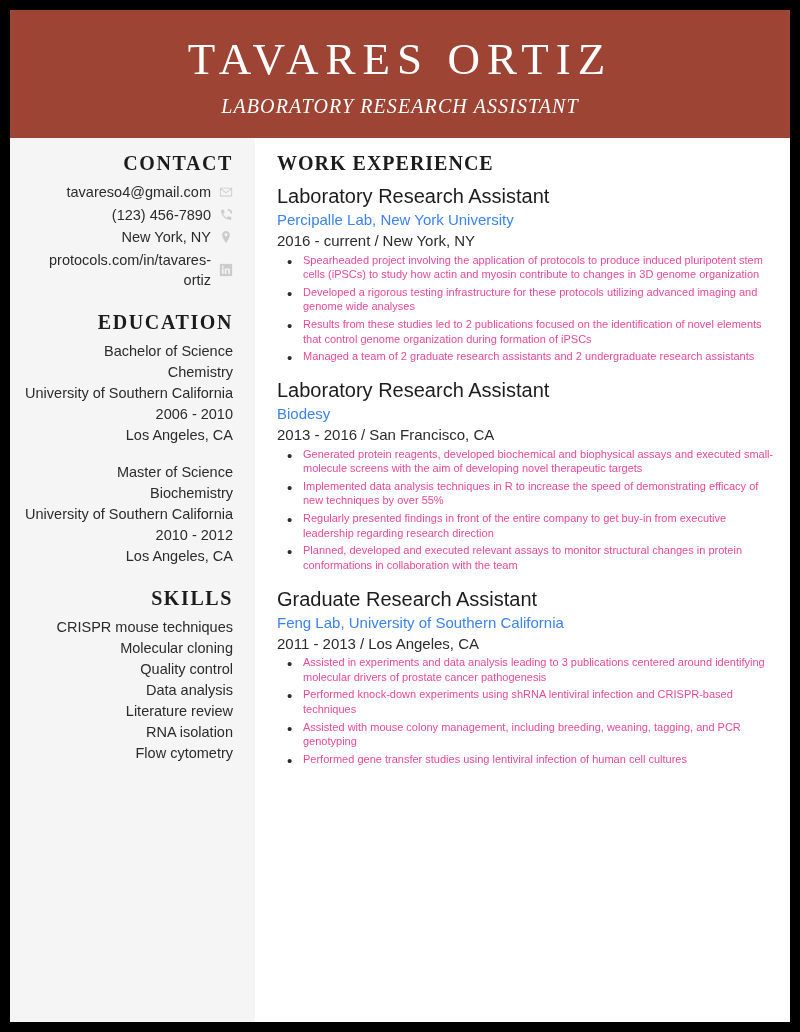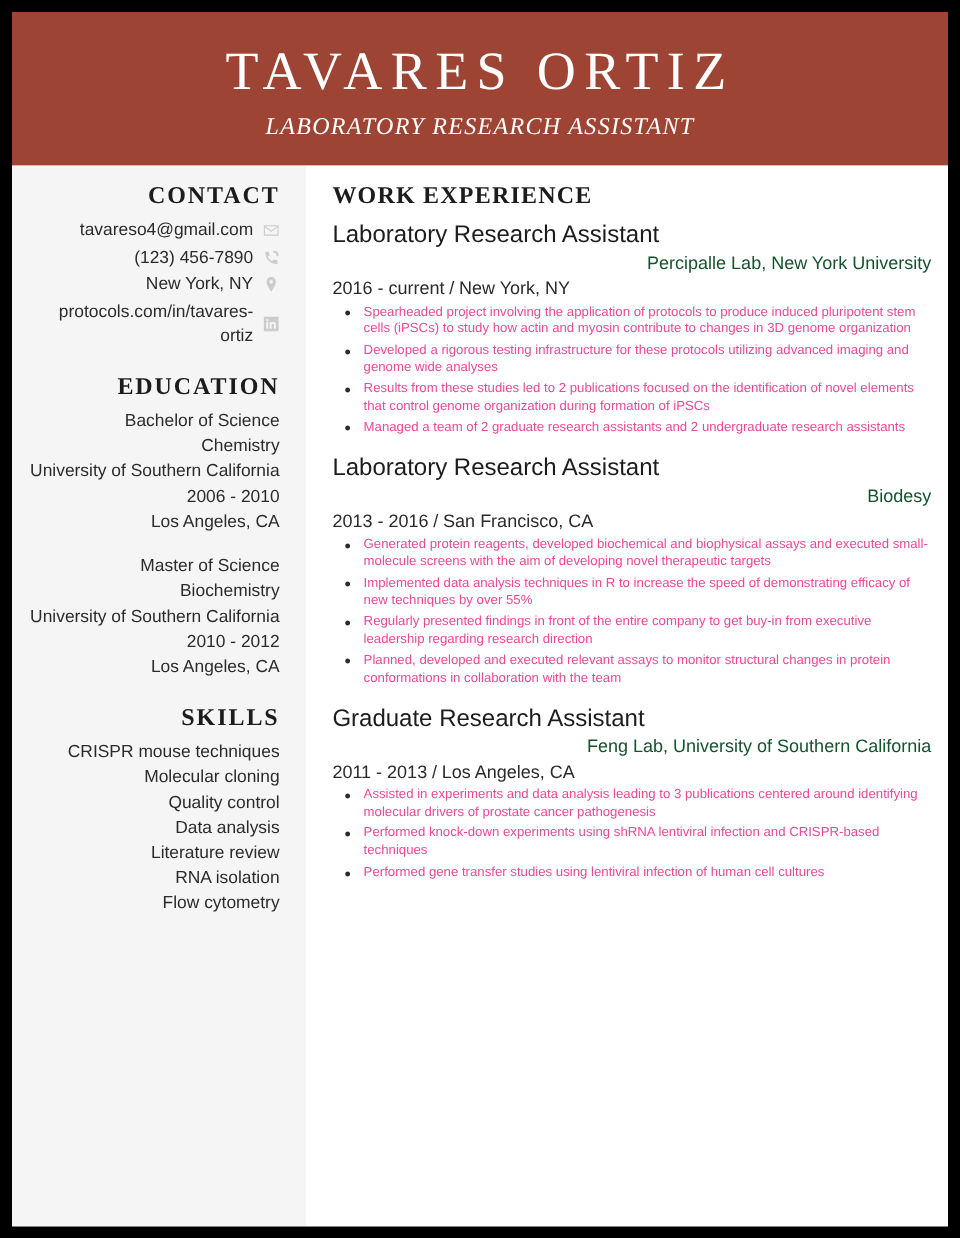--- a/index.html
+++ b/index.html
@@ -136,23 +136,22 @@
   .job { margin-bottom: 13px; }
   .job:last-child { margin-bottom: 0; }
   .job-title {
     font-size: 20px;
     font-weight: 400;
     color: #1c1c1c;
     line-height: 1.3;
   }
   .job-company {
     font-size: 15px;
-    color: #14532d;
+    color: #3b82f6;
     line-height: 1.42;
-    text-align: right;
   }
   .job-meta {
     font-size: 15px;
     color: #2b2b2b;
     line-height: 1.42;
     margin-bottom: 1px;
   }
   .job-meta .sep { padding: 0 4px; }
   .bullets {
     list-style: none;
@@ -289,19 +288,20 @@
 
       <div class="job">
         <div class="job-title">Graduate Research Assistant</div>
         <div class="job-company">Feng Lab, University of Southern California</div>
         <div class="job-meta">
           <span>2011 - 2013</span><span class="sep">/</span><span>Los Angeles, CA</span>
         </div>
         <ul class="bullets">
           <li>Assisted in experiments and data analysis leading to 3 publications centered around identifying molecular drivers of prostate cancer pathogenesis</li>
           <li>Performed knock-down experiments using shRNA lentiviral infection and CRISPR-based techniques</li>
+          <li>Assisted with mouse colony management, including breeding, weaning, tagging, and PCR genotyping</li>
           <li>Performed gene transfer studies using lentiviral infection of human cell cultures</li>
         </ul>
       </div>
 
     </div>
   </div>
 </div>
 
 </body></html>

